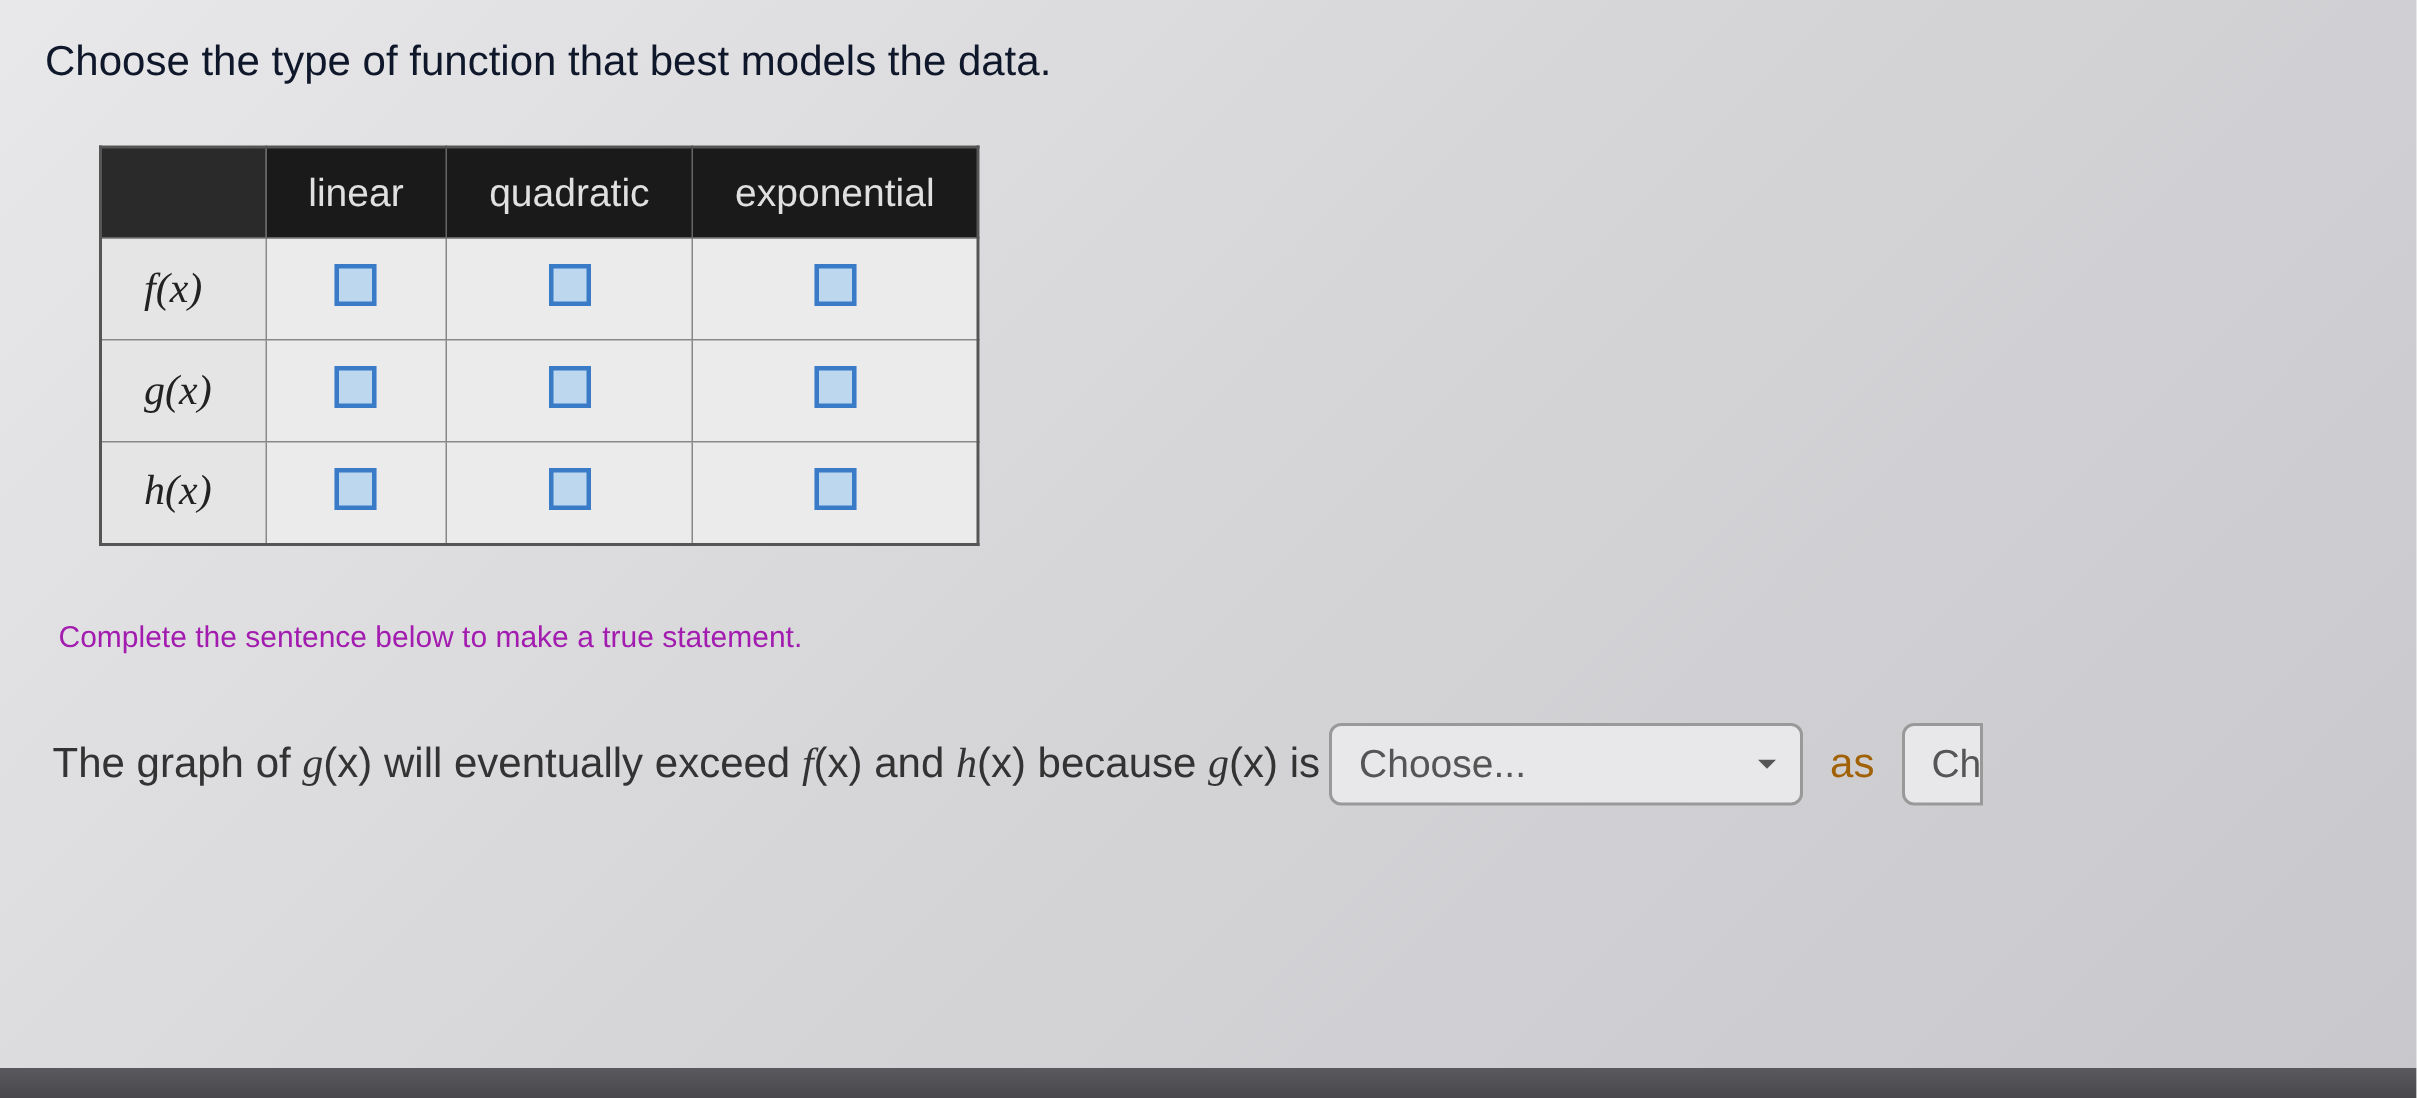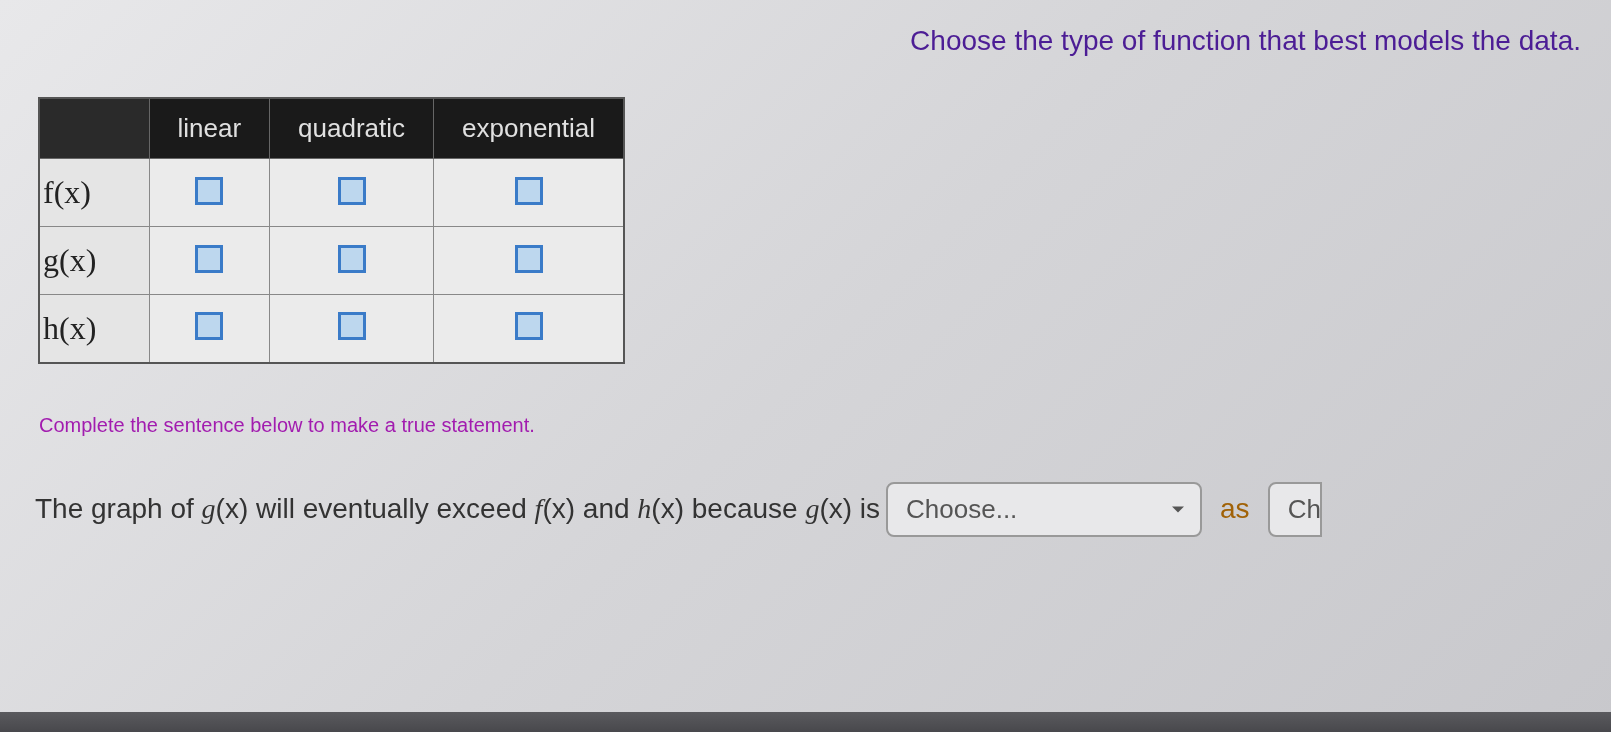--- a/index.html
+++ b/index.html
@@ -11,27 +11,26 @@
       font-family: 'Segoe UI', Tahoma, Geneva, Verdana, sans-serif;
       background: linear-gradient(135deg, #e8e8ea 0%, #d5d5d8 50%, #c8c8cc 100%);
       width: 1611px;
       height: 732px;
       padding: 25px 30px;
       color: #333;
       position: relative;
     }
     .instruction {
       font-size: 28px;
-      color: #4c1d95;
+      color: #0f172a;
       margin-bottom: 40px;
       font-weight: 400;
-      text-align: right;
     }
     .table-container {
-      margin-left: 8px;
+      margin-left: 36px;
       margin-bottom: 50px;
     }
     table {
       border-collapse: collapse;
       border: 2px solid #555;
       background: #f0f0f0;
     }
     th {
       background: #1a1a1a;
       color: #e0e0e0;
@@ -47,24 +46,25 @@
     }
     td {
       border: 1px solid #888;
       padding: 14px 28px;
       text-align: center;
       vertical-align: middle;
       height: 68px;
       background: #ebebeb;
     }
     td.row-header {
+      font-style: italic;
       font-family: 'Times New Roman', serif;
-      font-size: 32px;
+      font-size: 28px;
       text-align: left;
-      padding-left: 3px;
+      padding-left: 28px;
       font-weight: 500;
       color: #222;
       background: #e5e5e5;
       width: 110px;
     }
     .checkbox {
       display: inline-block;
       width: 28px;
       height: 28px;
       border: 3px solid #3a7bc8;

